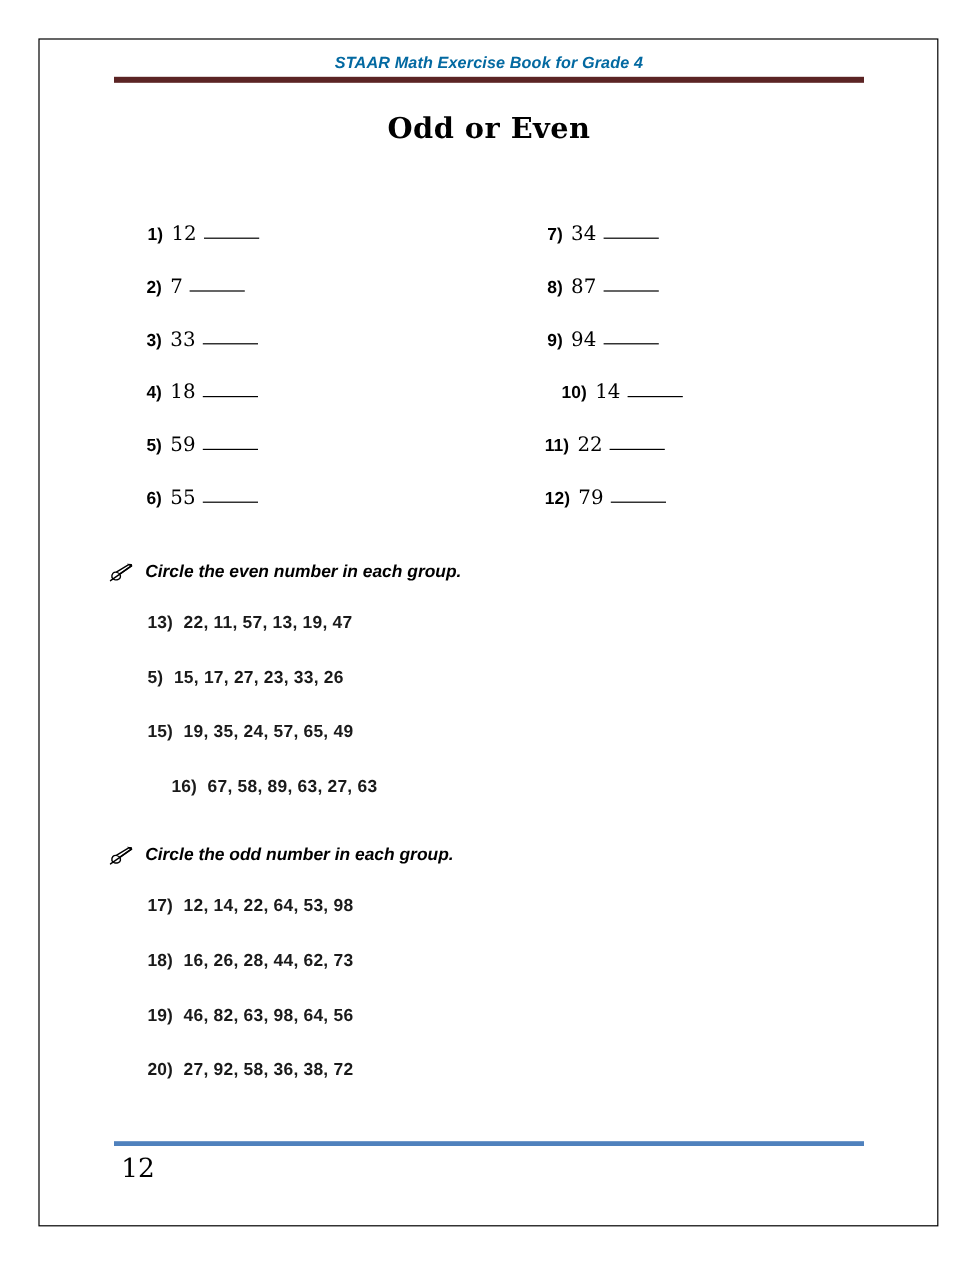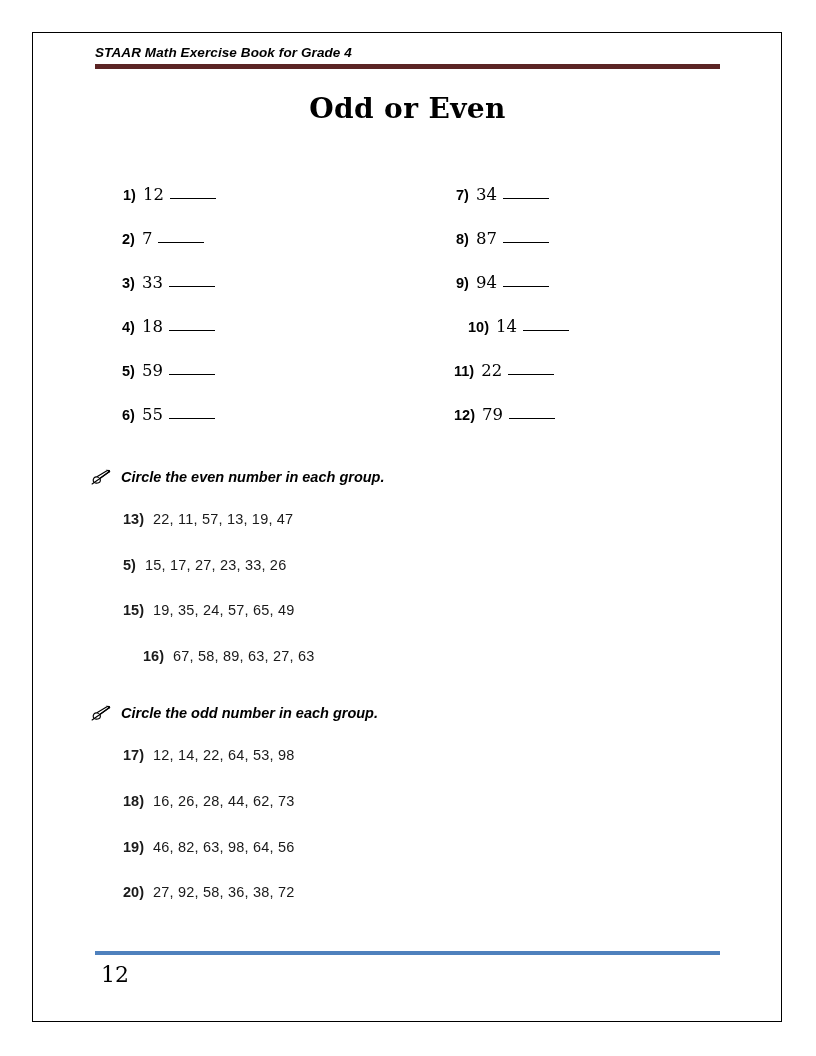--- a/index.html
+++ b/index.html
@@ -33,46 +33,47 @@
     width: 816px;
     height: 1056px;
   }
 
   
   .running-head {
     position: absolute;
     left: 95px;
     top: 45px;
     width: 625px;
+    text-align: center;
     font-family: "Liberation Sans", sans-serif;
     font-weight: bold;
     font-style: italic;
     font-size: 13.5px;
-    color: #000000;
+    color: #0369a1;
     letter-spacing: 0.1px;
   }
   .header-rule {
     position: absolute;
     left: 95px;
     top: 64px;
     width: 625px;
     height: 5px;
     background: #5B2424;
   }
 
   
   .worksheet-title {
     position: absolute;
     left: 95px;
     top: 92px;
     width: 625px;
     text-align: center;
     font-family: "DejaVu Serif", serif;
     font-weight: bold;
-    font-size: 28px;
+    font-size: 24px;
     color: #000000;
     letter-spacing: 0.4px;
   }
 
   
   .instruction {
     position: absolute;
     left: 90px;
     display: flex;
     align-items: center;
@@ -129,21 +130,21 @@
     white-space: nowrap;
     font-family: "Liberation Sans", sans-serif;
     font-size: 14.5px;
     color: #1a1a1a;
   }
   .group-num {
     font-weight: bold;
     margin-right: 5px;
   }
   .group-values {
-    font-weight: normal;
+    font-weight: bold;
     letter-spacing: 0.2px;
   }
 
   
   .footer-rule {
     position: absolute;
     left: 95px;
     top: 951px;
     width: 625px;
     height: 4px;

